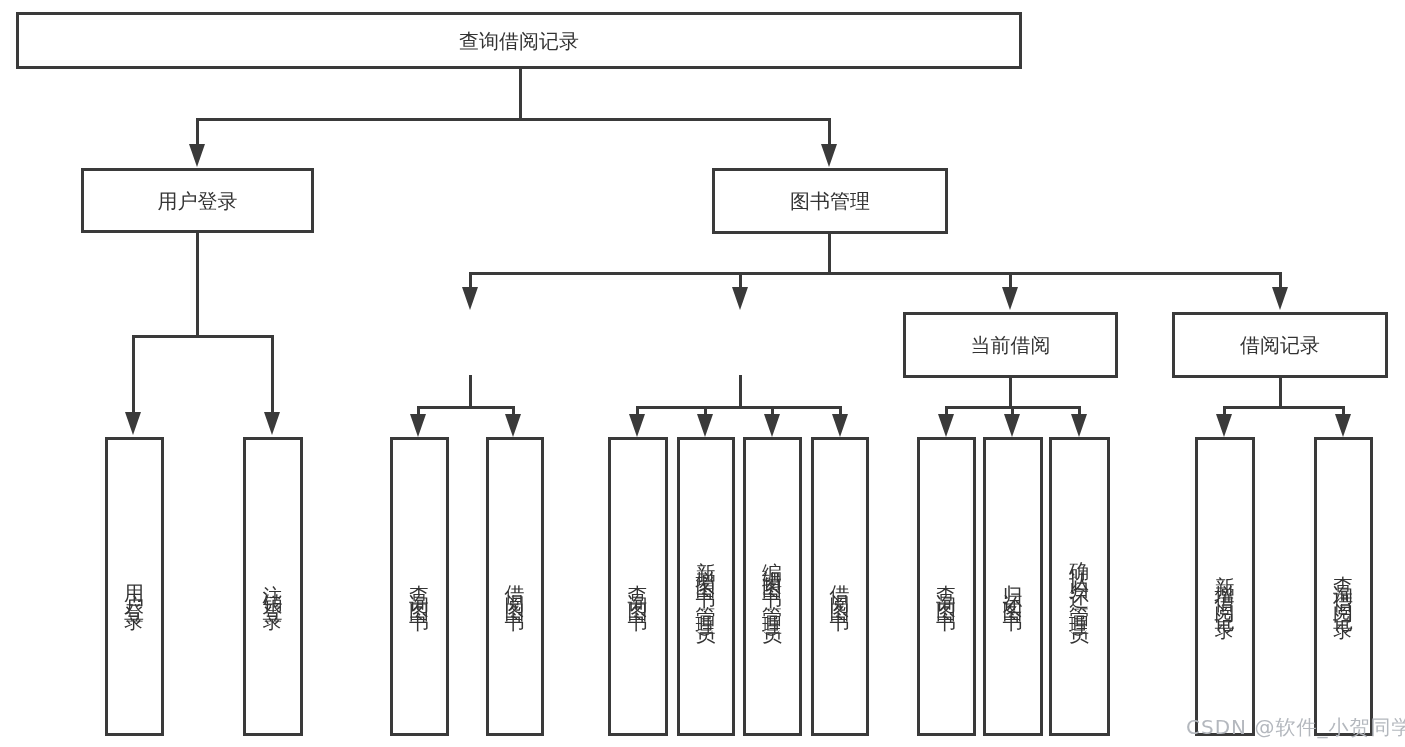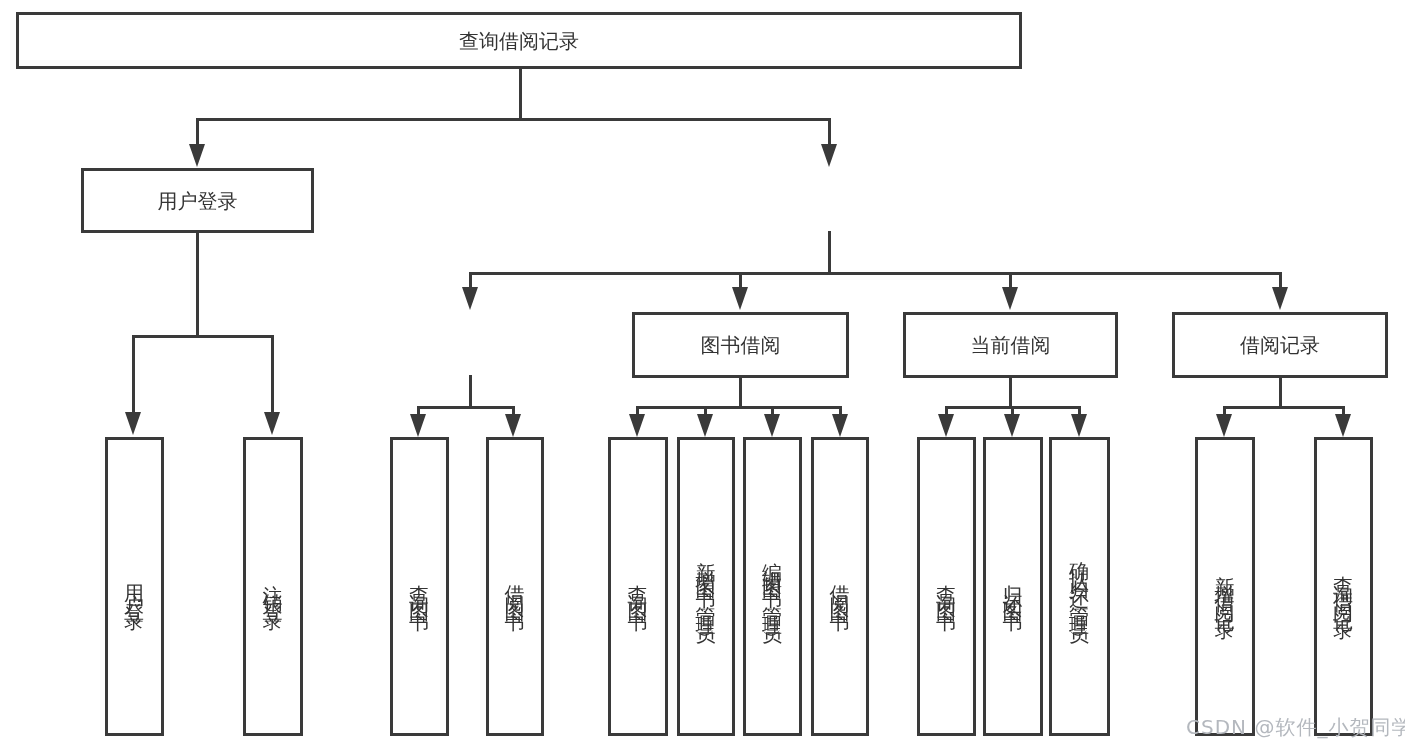--- a/index.html
+++ b/index.html
@@ -45,22 +45,22 @@
   }
 </style>
 </head>
 <body>
 
 <div id="canvas">
 
   <div class="box" style="left:16px;top:12px;width:1006px;height:57px">查询借阅记录</div>
 
   <div class="box" style="left:81px;top:168px;width:233px;height:65px">用户登录</div>
+  <div class="box" style="left:712px;top:168px;width:236px;height:66px">图书管理</div>
 
-  <div class="box" style="left:632px;top:312px;width:217px;height:66px">图书借阅</div>
   <div class="box" style="left:903px;top:312px;width:215px;height:66px">当前借阅</div>
   <div class="box" style="left:1172px;top:312px;width:216px;height:66px">借阅记录</div>
 
   <div class="box v" style="left:105px;top:437px;width:59px;height:299px">用户登录</div>
   <div class="box v" style="left:243px;top:437px;width:60px;height:299px">注销登录</div>
 
   <div class="box v" style="left:390px;top:437px;width:59px;height:299px">查询图书</div>
   <div class="box v" style="left:486px;top:437px;width:58px;height:299px">借阅图书</div>
 
   <div class="box v" style="left:608px;top:437px;width:60px;height:299px">查询图书</div>

